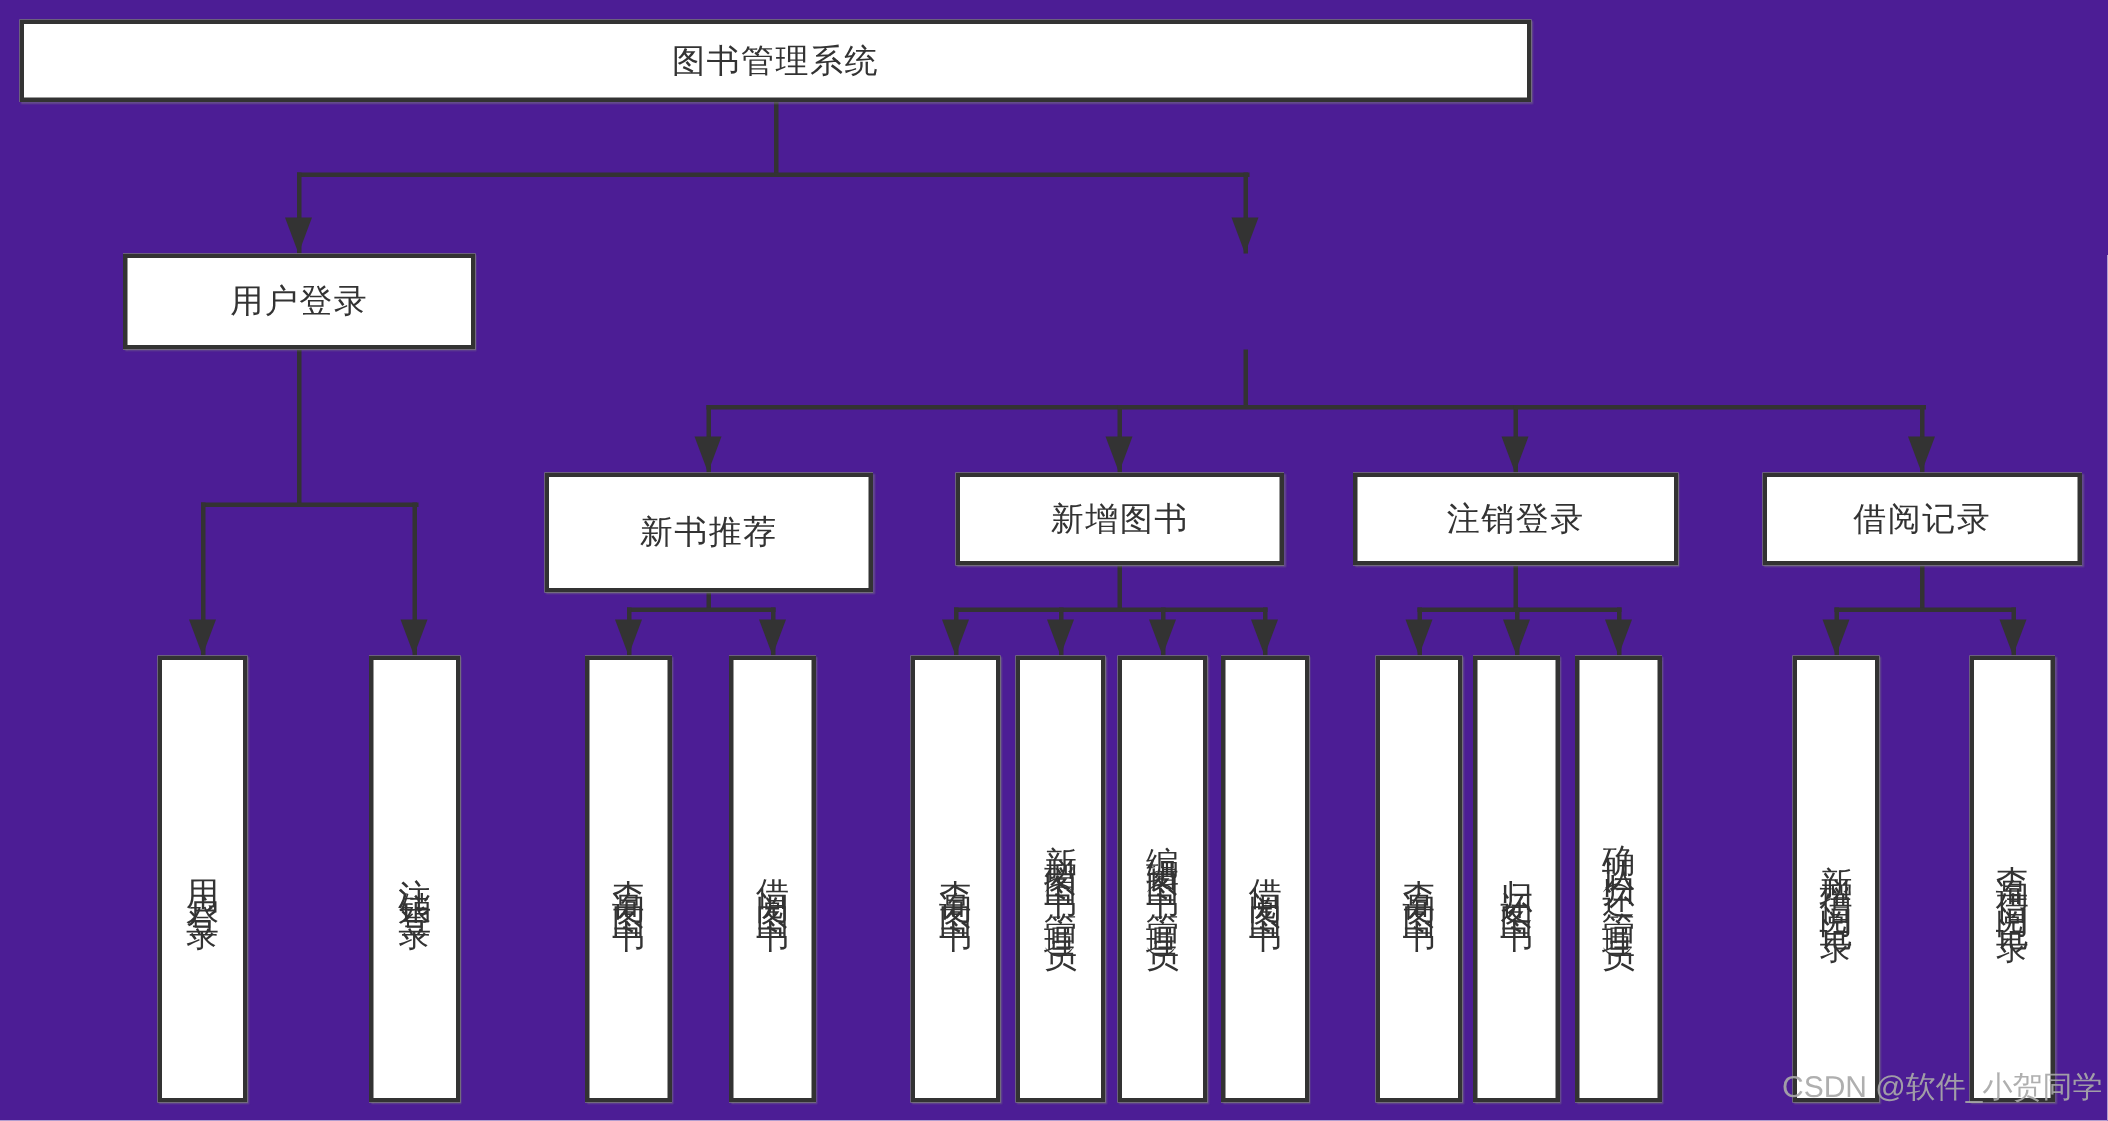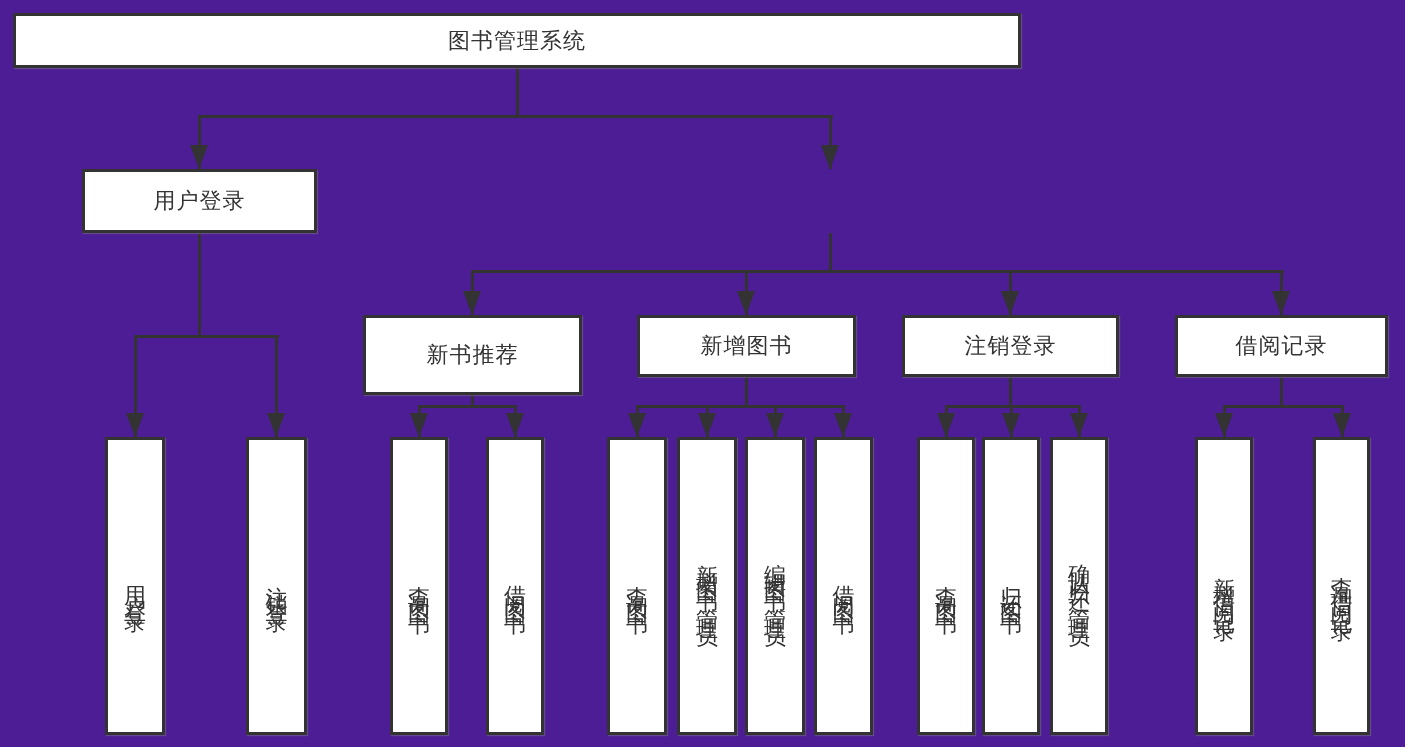--- a/index.html
+++ b/index.html
@@ -159,14 +159,15 @@
     <span>确认归还（管理员）</span>
   </div>
 
   <div class="vbox" style="left:1195px;width:58px">
     <span>新增借阅记录</span>
   </div>
   <div class="vbox" style="left:1313px;width:57px">
     <span>查询借阅记录</span>
   </div>
 
+  <div id="watermark">CSDN @软件_小贺同学</div>
 
 </div>
 
 </body></html>

